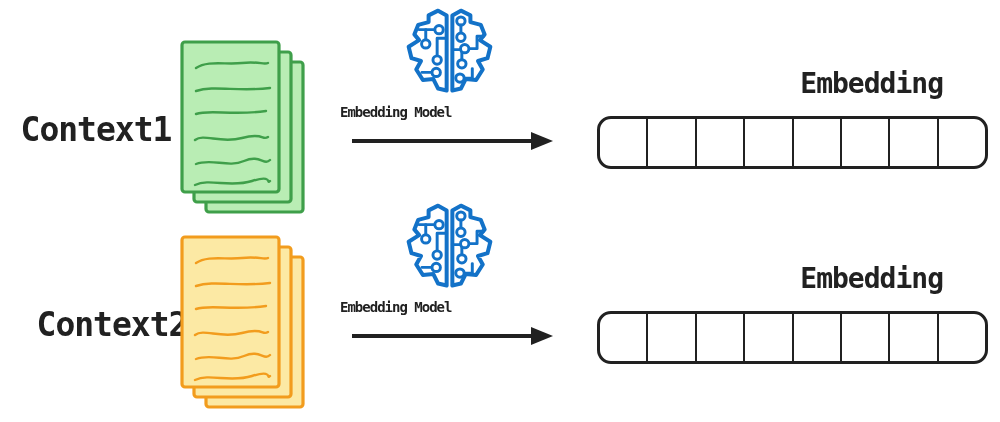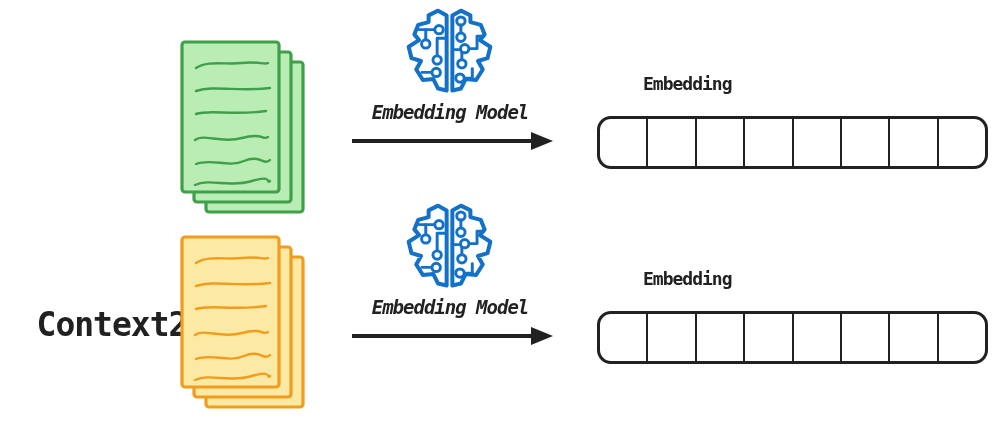--- a/index.html
+++ b/index.html
@@ -15,28 +15,27 @@
   .canvas{position:relative;width:1000px;height:422px;background:#fff;overflow:hidden}
 
   .abs{position:absolute}
 
   .context-label{
     width:180px;text-align:center;
     font-size:33px;font-weight:bold;letter-spacing:-1px;line-height:40px;
     color:var(--ink);
   }
   .model-label{
-    width:220px;text-align:center;
-    font-size:19px;font-weight:bold;letter-spacing:-1px;line-height:22px;
+    width:220px;text-align:left;
+    font-size:14px;font-weight:bold;letter-spacing:-1px;line-height:22px;
     color:var(--ink);
-    font-style:italic;
   }
   .embedding-title{
-    width:300px;text-align:left;
-    font-size:18px;font-weight:bold;letter-spacing:-1px;line-height:30px;
+    width:300px;text-align:right;
+    font-size:28px;font-weight:bold;letter-spacing:-1px;line-height:30px;
     color:var(--ink);
   }
 
   .vector-box{
     width:391px;height:53px;
     border:3px solid var(--ink);border-radius:14px;
     display:flex;background:#fff;
   }
   .vector-box .cell{flex:1 1 0;border-right:2.5px solid var(--ink)}
   .vector-box .cell:last-child{border-right:none}
@@ -55,20 +54,21 @@
   .brain circle{fill:#fff;stroke:var(--blue);stroke-width:3.1}
 
   .arrow line{stroke:var(--ink);stroke-width:4.2}
   .arrow polygon{fill:var(--ink)}
 </style>
 </head>
 <body>
 
 <div class="canvas">
 
+  <div class="abs context-label" style="left:6px;top:110px">Context1</div>
 
   <svg class="abs doc-stack doc-green" style="left:180px;top:40px" width="127" height="178" viewBox="0 0 127 178">
     <rect class="page" x="26" y="22" width="97" height="150" rx="3"></rect>
     <rect class="page" x="14" y="12" width="97" height="150" rx="3"></rect>
     <rect class="page" x="2" y="2" width="97" height="150" rx="3"></rect>
     <path class="line" d="M16,28 C28,20 46,25 62,23 S84,25 88,23"></path>
     <path class="line" d="M16,51 C34,45 58,52 90,48"></path>
     <path class="line" d="M16,74 C30,69 52,76 86,71"></path>
     <path class="line" d="M15,100 C24,93 40,104 62,98 S82,101 88,97"></path>
     <path class="line" d="M16,124 C32,118 48,128 64,121 S84,126 90,120"></path>

